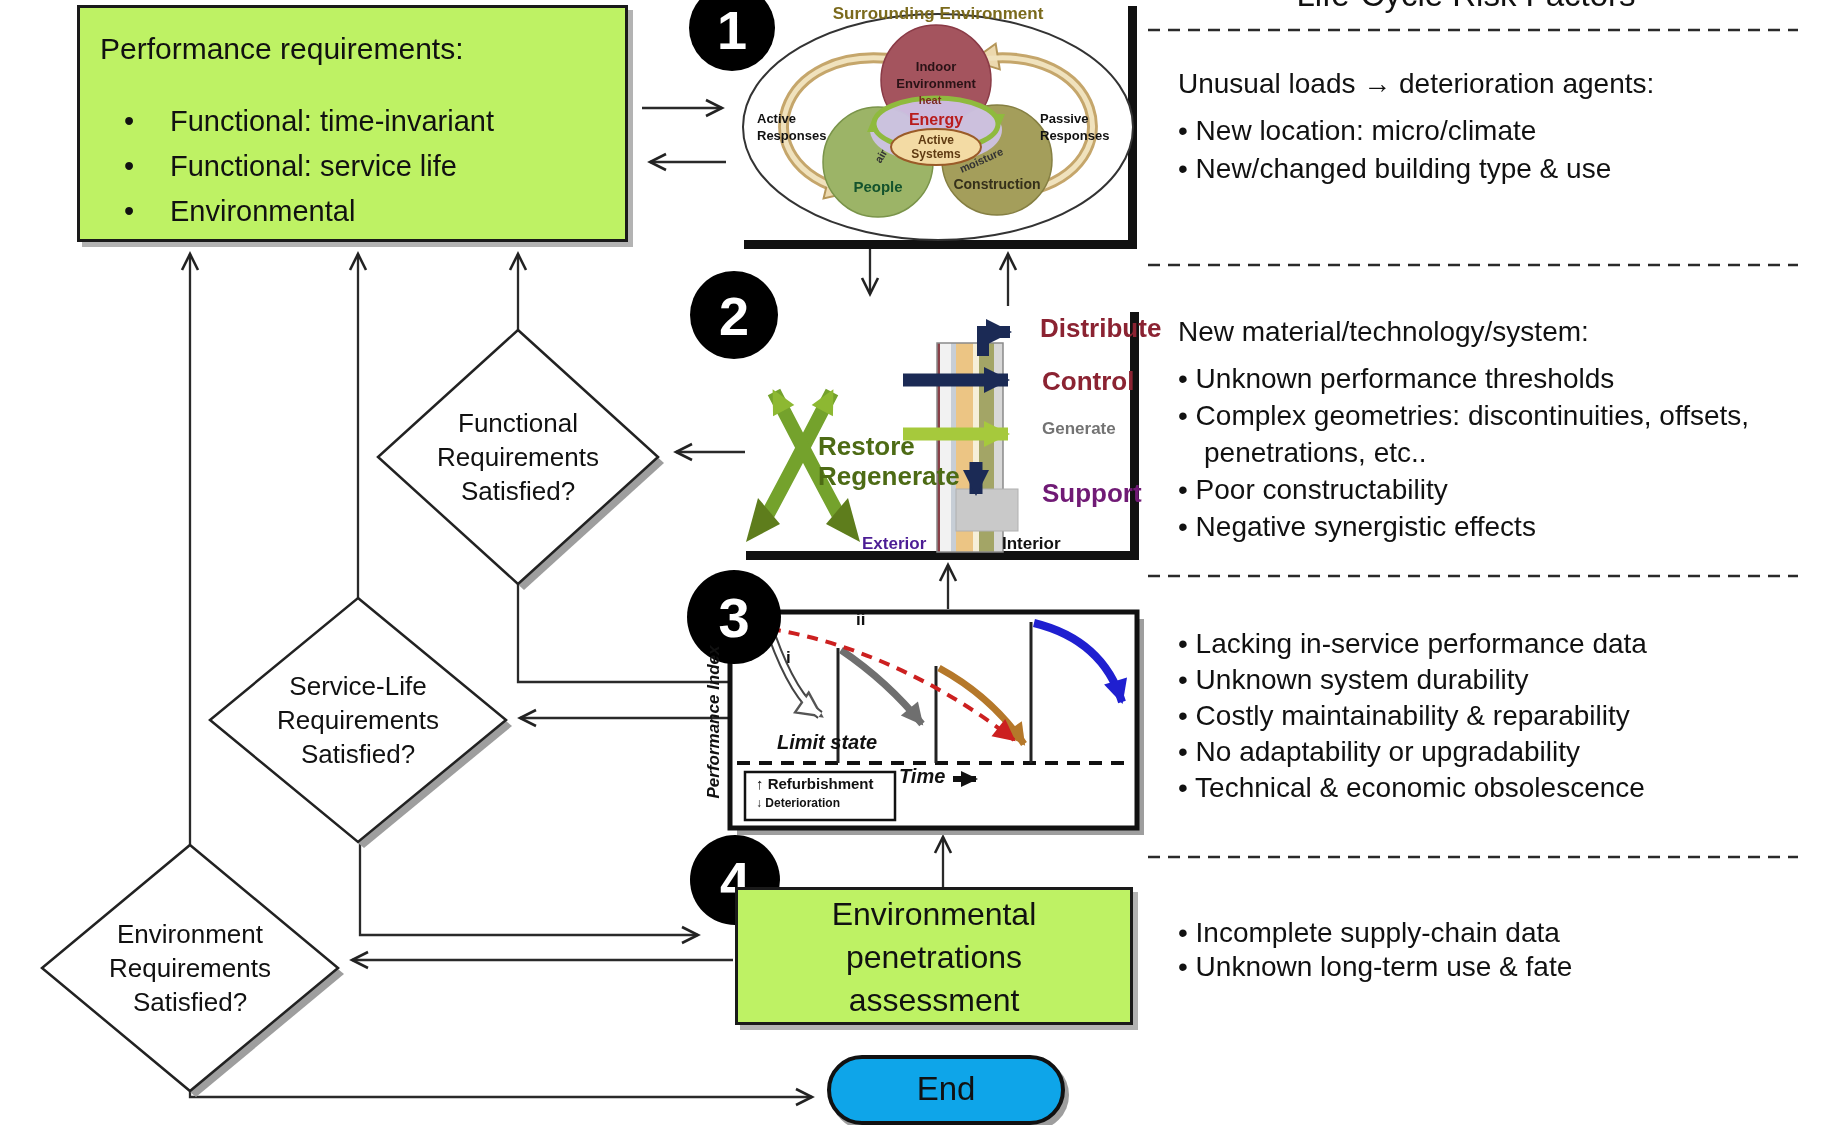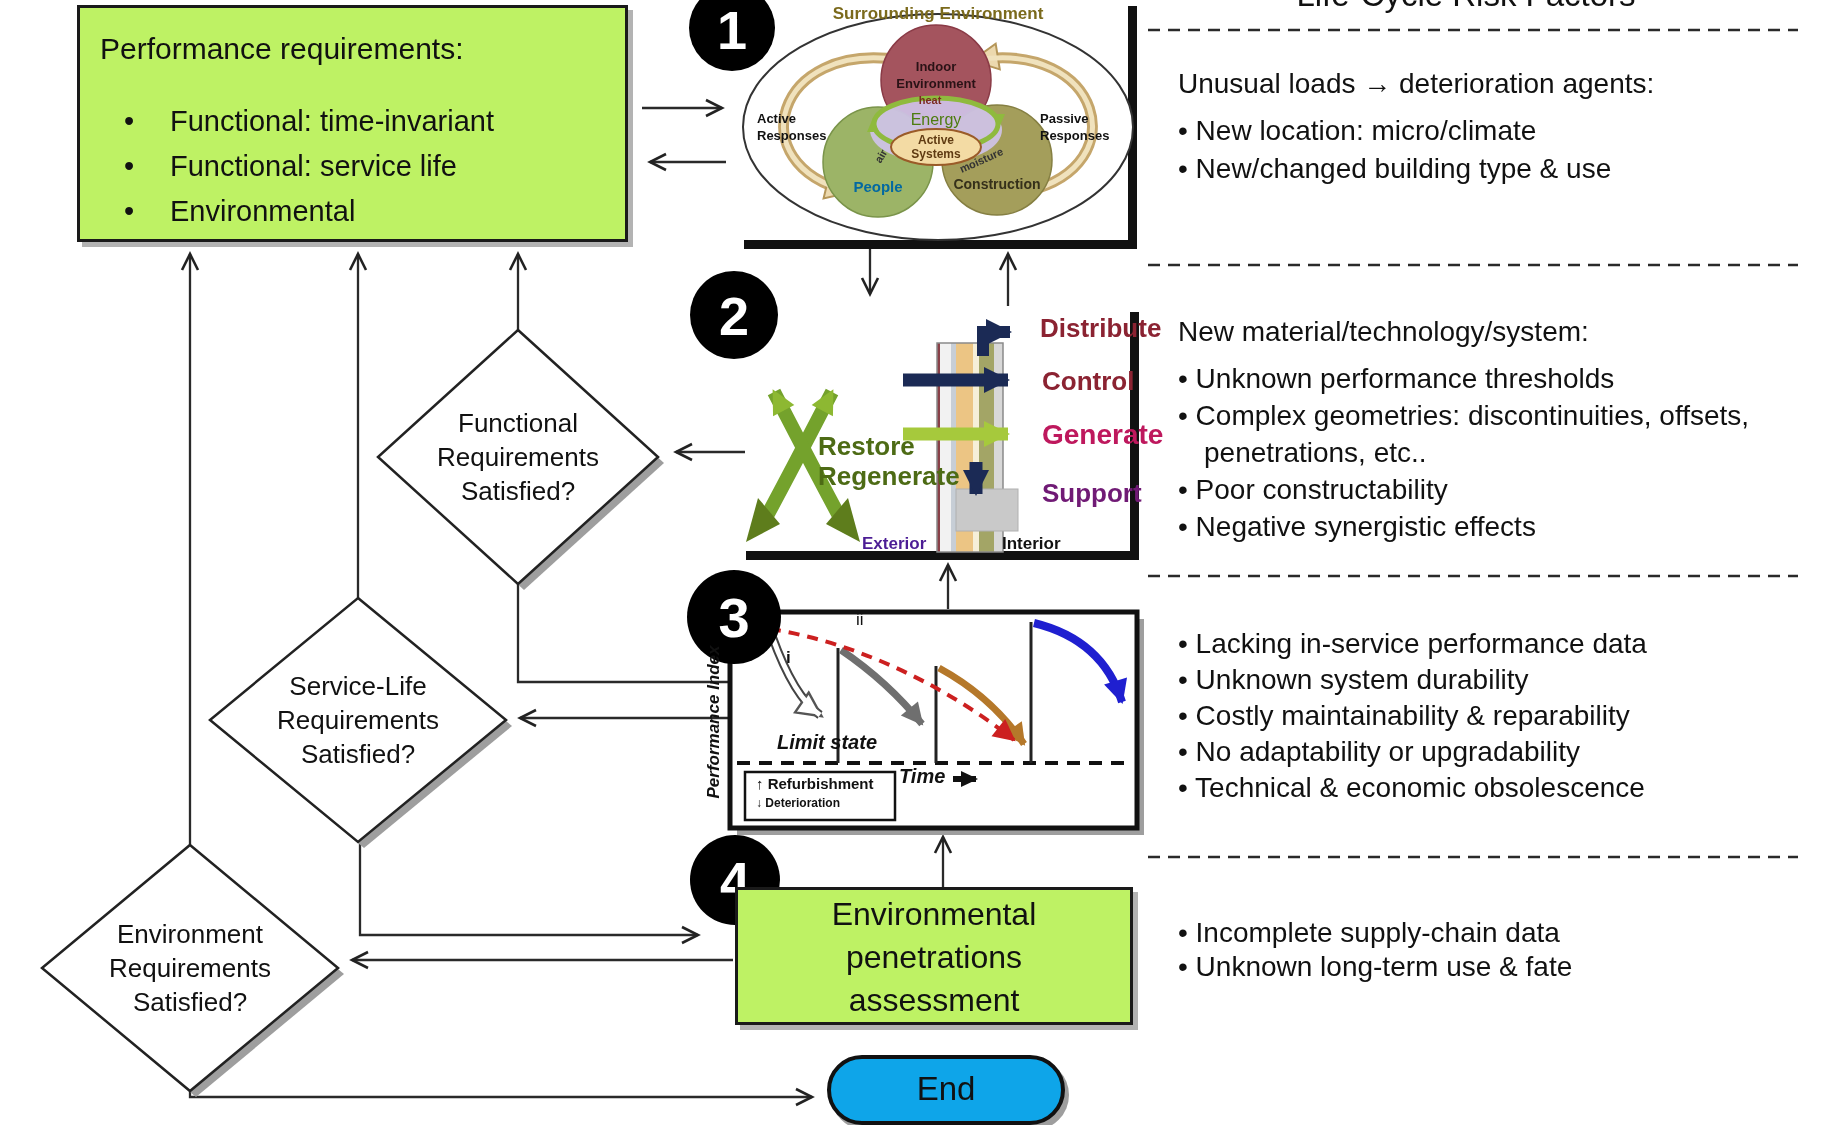--- a/index.html
+++ b/index.html
@@ -193,55 +193,55 @@
 <div class="stage" style="left:689px;top:-15px;width:86px;height:86px;font-size:54px;line-height:90px">1</div>
 <div class="stage" style="left:690px;top:271px;width:88px;height:88px;font-size:54px;line-height:90px">2</div>
 <div class="stage" style="left:687px;top:570px;width:94px;height:94px;font-size:56px;line-height:96px">3</div>
 <div class="stage" style="left:690px;top:835px;width:90px;height:90px;font-size:54px;line-height:92px">4</div>
 
 <div class="lbl" style="left:808px;top:4px;width:260px;text-align:center;font-weight:bold;font-size:17px;color:#7b6a1c">Surrounding Environment</div>
 <div class="lbl" style="left:876px;top:58px;width:120px;text-align:center;font-weight:bold;font-size:13px;line-height:17px;color:#2a1216">
   <div>Indoor</div>
   <div>Environment</div>
 </div>
-<div class="lbl" style="left:896px;top:111px;width:80px;text-align:center;font-weight:normal;font-size:16px;color:#4d7c0f">Energy</div>
+<div class="lbl" style="left:896px;top:111px;width:80px;text-align:center;font-weight:bold;font-size:16px;color:#b91c1c">Energy</div>
 <div class="lbl" style="left:896px;top:133px;width:80px;text-align:center;font-weight:bold;font-size:12px;line-height:14px;color:#5f3b12">
   <div>Active</div>
   <div>Systems</div>
 </div>
-<div class="lbl" style="left:838px;top:178px;width:80px;text-align:center;font-weight:bold;font-size:15px;color:#0369a1">People</div>
+<div class="lbl" style="left:838px;top:178px;width:80px;text-align:center;font-weight:bold;font-size:15px;color:#14532d">People</div>
 <div class="lbl" style="left:947px;top:176px;width:100px;text-align:center;font-weight:bold;font-size:14px;color:#35301a">Construction</div>
 <div class="lbl" style="left:905px;top:94px;width:50px;text-align:center;font-weight:bold;font-size:11px;color:#7a2a20">heat</div>
 <div class="lbl" style="left:874px;top:150px;font-weight:bold;font-size:11px;color:#333;transform:rotate(-60deg)">air</div>
 <div class="lbl" style="left:958px;top:154px;font-weight:bold;font-size:11px;color:#333;transform:rotate(-24deg)">moisture</div>
 <div class="lbl" style="left:757px;top:110px;font-weight:bold;font-size:13px;line-height:17px;color:#111">
   <div>Active</div>
   <div>Responses</div>
 </div>
 <div class="lbl" style="left:1040px;top:110px;font-weight:bold;font-size:13px;line-height:17px;color:#111">
   <div>Passive</div>
   <div>Responses</div>
 </div>
 
 <div class="lbl" style="left:818px;top:431px;font-weight:bold;font-size:26px;line-height:30px;color:#4d6b15">
   <div>Restore</div>
   <div>Regenerate</div>
 </div>
 <div class="lbl" style="left:1040px;top:313px;font-weight:bold;font-size:26px;color:#8b2332">Distribute</div>
 <div class="lbl" style="left:1042px;top:366px;font-weight:bold;font-size:26px;color:#8b2332">Control</div>
-<div class="lbl" style="left:1042px;top:419px;font-weight:bold;font-size:28px;color:#be185d">Generate</div>
+<div class="lbl" style="left:1042px;top:419px;font-weight:bold;font-size:17px;color:#737373">Generate</div>
 <div class="lbl" style="left:1042px;top:478px;font-weight:bold;font-size:26px;color:#701a75">Support</div>
 <div class="lbl" style="left:862px;top:534px;font-weight:bold;font-size:17px;color:#4c1d95">Exterior</div>
 <div class="lbl" style="left:1002px;top:534px;font-weight:bold;font-size:17px;color:#111">Interior</div>
 
 <div class="lbl" style="left:619px;top:712px;width:190px;text-align:center;font-weight:bold;font-style:italic;font-size:17px;transform:rotate(-90deg)">Performance Index</div>
 <div class="lbl" style="left:777px;top:731px;font-weight:bold;font-style:italic;font-size:20px">Limit state</div>
 <div class="lbl" style="left:899px;top:765px;font-weight:bold;font-style:italic;font-size:20px">Time</div>
 <div class="lbl" style="left:786px;top:648px;font-weight:bold;font-size:17px">i</div>
-<div class="lbl" style="left:856px;top:610px;font-weight:normal;font-size:17px">ii</div>
+<div class="lbl" style="left:856px;top:610px;font-weight:bold;font-size:17px">ii</div>
 <div class="lbl" style="left:756px;top:775px;font-weight:bold;font-size:15px">↑ Refurbishment</div>
 <div class="lbl" style="left:756px;top:796px;font-weight:bold;font-size:12px">↓ Deterioration</div>
 
 <div class="box" style="left:735px;top:887px;width:392px;height:129px;padding-top:3px">
   <div class="env-line">Environmental</div>
   <div class="env-line">penetrations</div>
   <div class="env-line">assessment</div>
 </div>
 
 <div class="end-pill">End</div>

